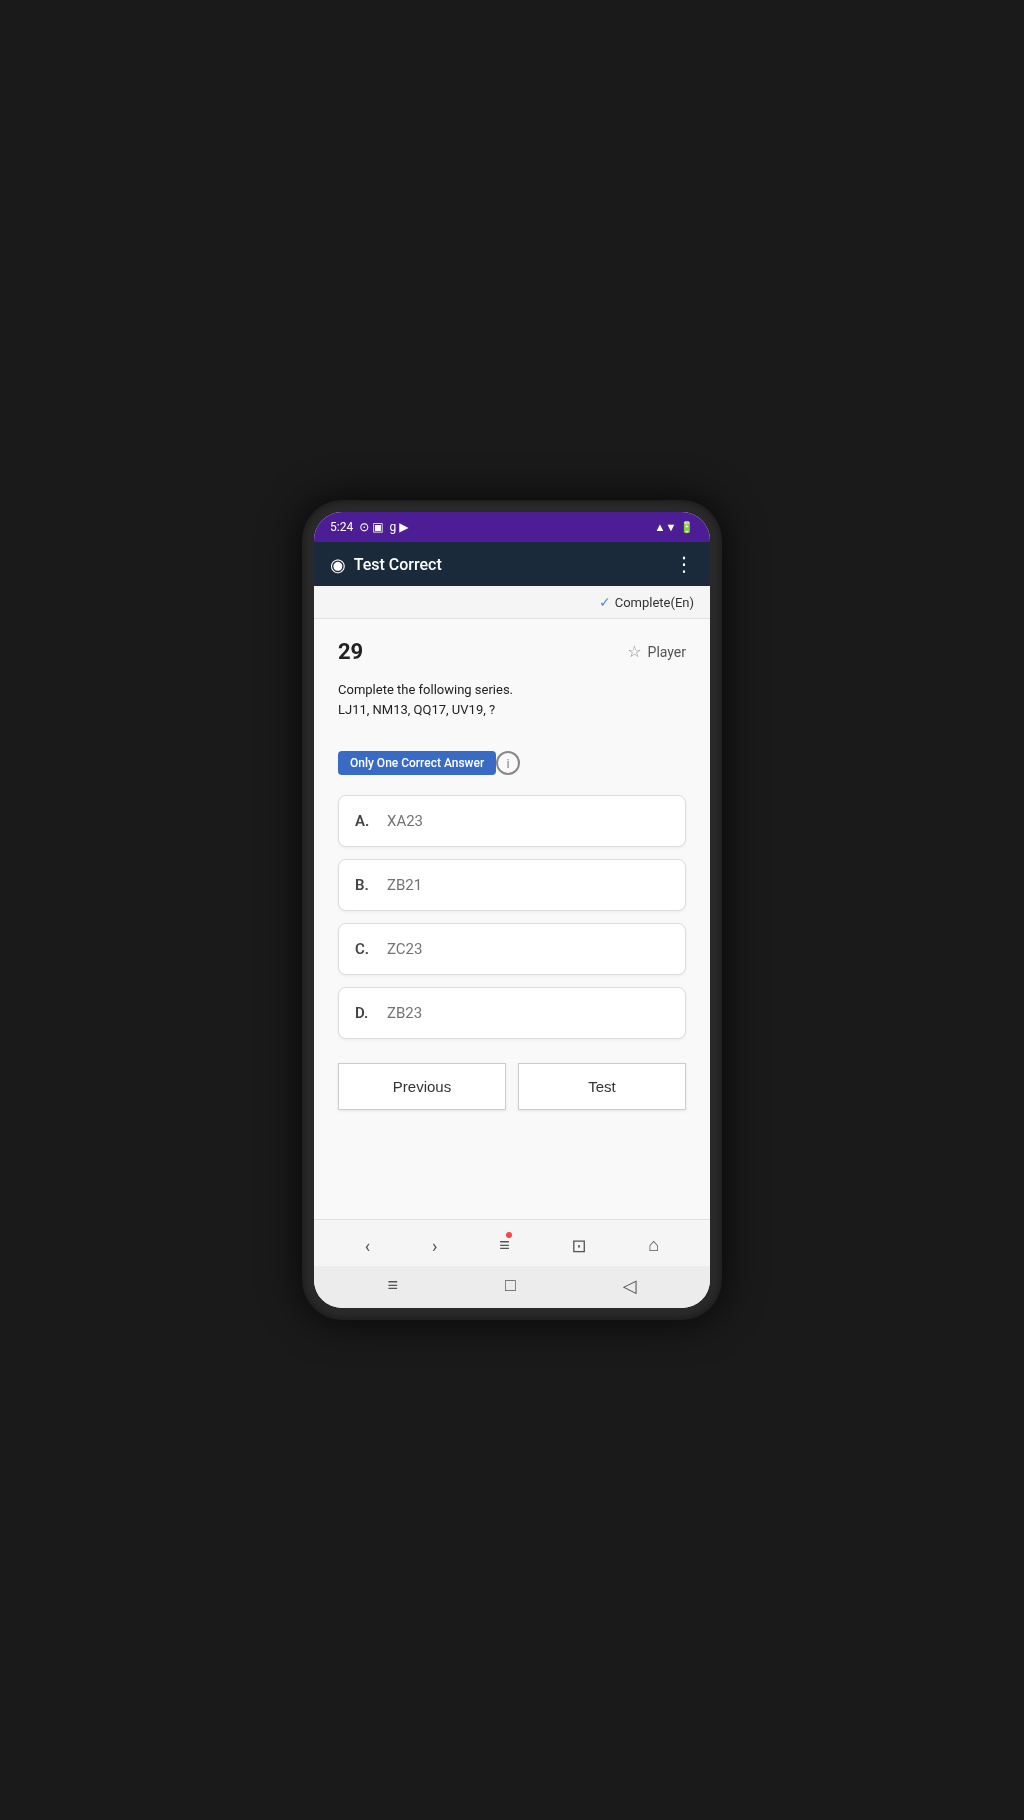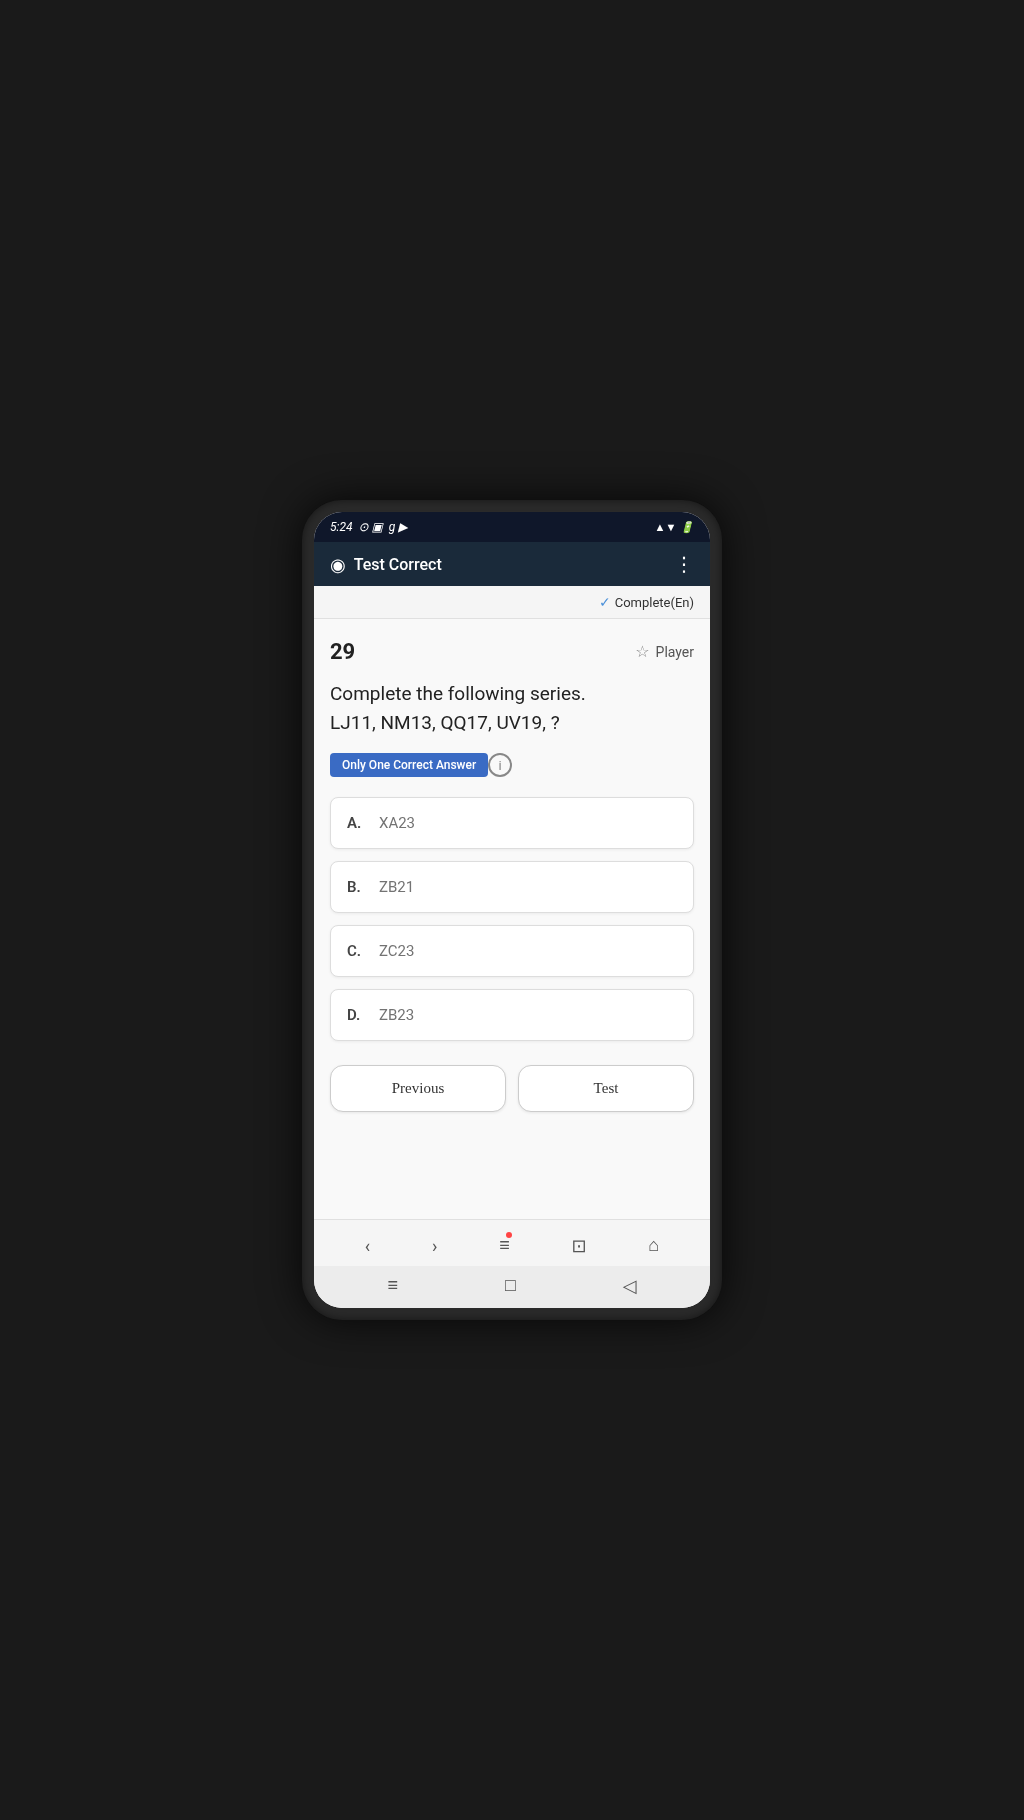--- a/index.html
+++ b/index.html
@@ -29,28 +29,27 @@
       min-height: 796px;
       background: #fff;
       border-radius: 28px;
       overflow: hidden;
       display: flex;
       flex-direction: column;
     }
 
     
     .status-bar {
-      background: #0f172a;
+      background: #4c1d95;
       padding: 8px 16px;
       display: flex;
       justify-content: space-between;
       align-items: center;
       color: #fff;
       font-size: 12px;
-      font-style: italic;
     }
     .status-left {
       display: flex;
       align-items: center;
       gap: 6px;
     }
     .status-right {
       display: flex;
       align-items: center;
       gap: 4px;
@@ -101,21 +100,21 @@
     }
     .checkmark {
       color: #4a90d9;
       font-size: 14px;
     }
 
     
     .content {
       flex: 1;
       background: #f9f9f9;
-      padding: 20px 16px;
+      padding: 20px 24px;
       overflow-y: auto;
     }
 
     
     .question-header {
       display: flex;
       justify-content: space-between;
       align-items: center;
       margin-bottom: 16px;
     }
@@ -132,24 +131,24 @@
       color: #555;
       cursor: pointer;
     }
     .star-icon {
       font-size: 16px;
       color: #888;
     }
 
     
     .question-text {
-      font-size: 19px;
+      font-size: 13px;
       color: #222;
       line-height: 1.5;
-      margin-bottom: 16px;
+      margin-bottom: 32px;
     }
 
     
     .badge-row {
       display: flex;
       justify-content: flex-start;
       align-items: center;
       margin-bottom: 20px;
     }
     .answer-badge {
@@ -206,29 +205,28 @@
     
     .nav-buttons {
       display: flex;
       gap: 12px;
       padding: 0 0 16px 0;
     }
     .nav-btn {
       flex: 1;
       padding: 14px;
       border: 1.5px solid #ccc;
-      border-radius: 13px;
+      border-radius: 0;
       background: #fff;
       font-size: 15px;
       font-weight: 500;
       color: #333;
       cursor: pointer;
       text-align: center;
       box-shadow: 0 1px 3px rgba(0,0,0,0.08);
-      font-family: Liberation Serif, serif;
     }
 
     
     .system-nav {
       background: #f5f5f5;
       border-top: 1px solid #e0e0e0;
       padding: 10px 20px 6px;
       display: flex;
       justify-content: space-around;
       align-items: center;

